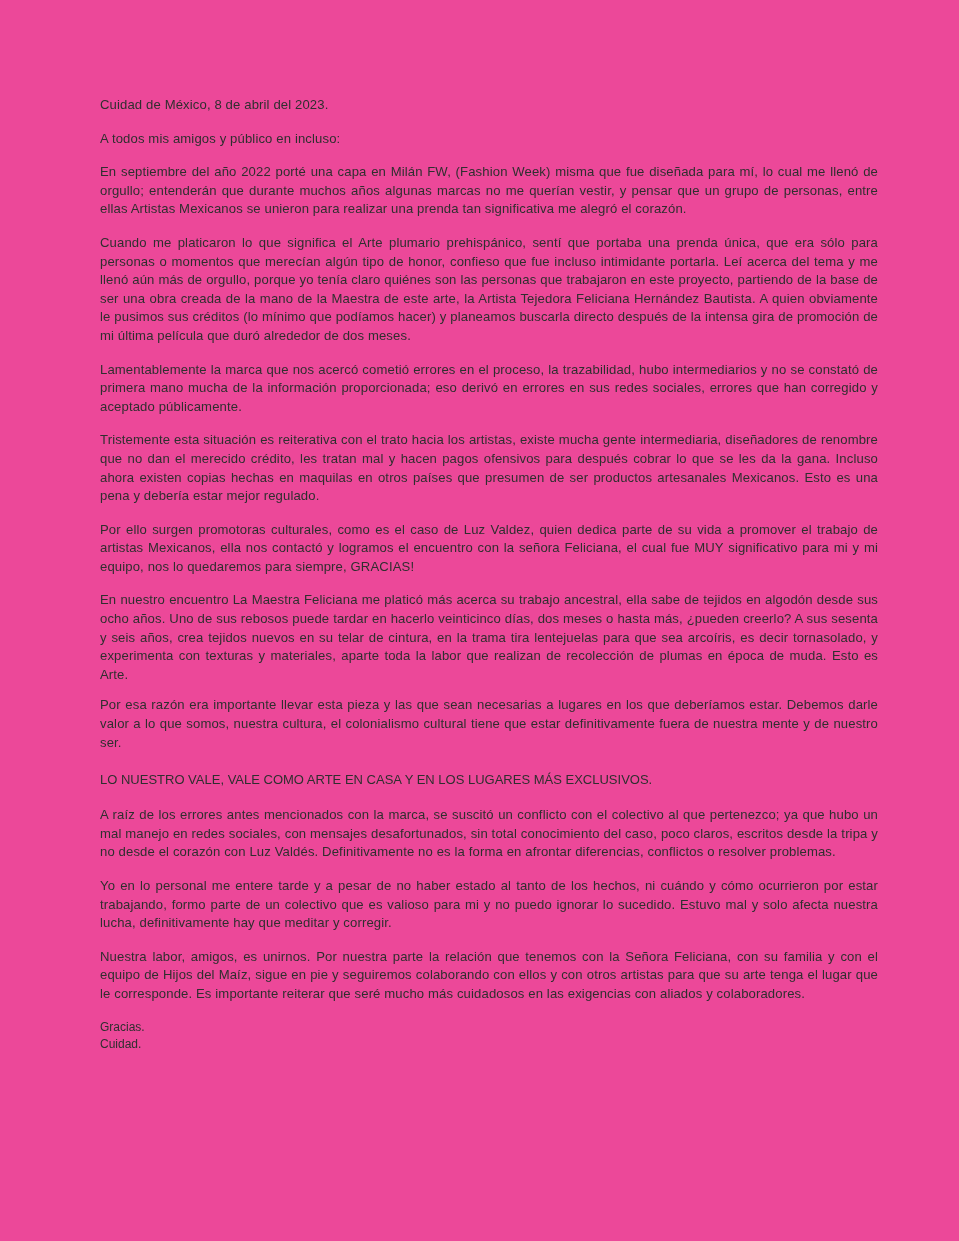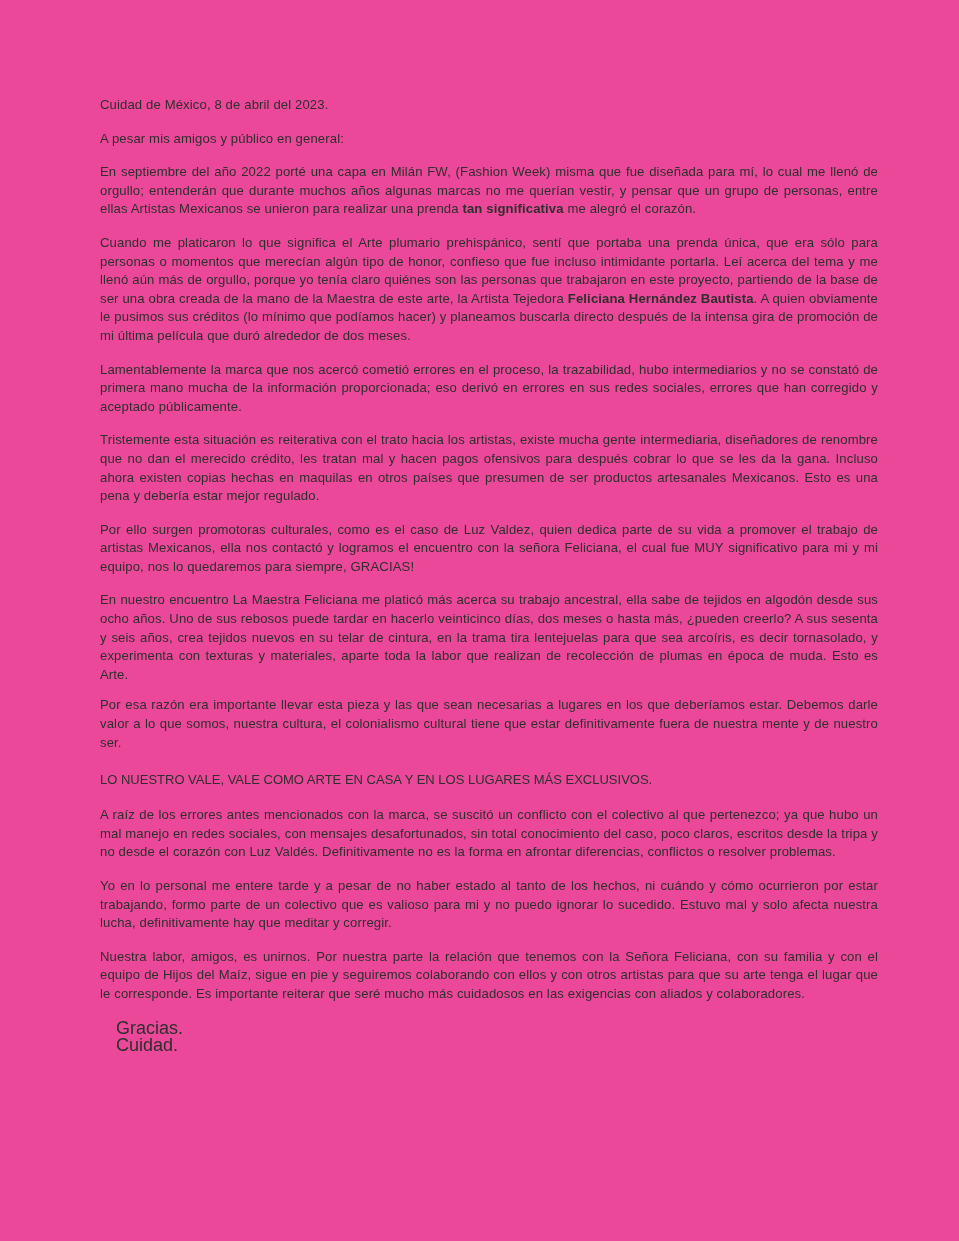--- a/index.html
+++ b/index.html
@@ -36,49 +36,49 @@
     color: #2f2f2f;
     letter-spacing: 0.01em;
   }
   .para.tight {
     margin-bottom: 12px;
   }
   .para.nogap {
     margin-top: 6px;
   }
   .para b {
-    font-weight: bold;
+    font-weight: normal;
   }
   .headline {
     font-size: 13px;
     line-height: 19px;
     text-align: left;
     margin: 18px 0 17px 0;
     color: #2f2f2f;
   }
   .signoff {
-    font-size: 18px;
+    font-size: 12px;
     line-height: 17.5px;
     text-align: left;
-    margin: 16px;
+    margin: 0;
     color: #2f2f2f;
   }
   .signoff .line {
     display: block;
   }
 </style>
 </head>
 <body>
 
 <div class="page">
   <div class="letter-body">
 
     <p class="para">Cuidad de México, 8 de abril del 2023.</p>
 
-    <p class="para">A pesar mis amigos y público en general:</p>
+    <p class="para">A todos mis amigos y público en incluso:</p>
 
     <p class="para"><span>En septiembre del año 2022 porté una capa en Milán FW, (Fashion Week) misma que fue diseñada para mí, lo cual me llenó de orgullo; entenderán que durante muchos años algunas marcas no me querían vestir, y pensar que un grupo de personas, entre ellas Artistas Mexicanos se unieron para realizar una prenda </span><b>tan significativa</b><span> me alegró el corazón.</span></p>
 
     <p class="para"><span>Cuando me platicaron lo que significa el Arte plumario prehispánico, sentí que portaba una prenda única, que era sólo para personas o momentos que merecían algún tipo de honor, confieso que fue incluso intimidante portarla.  Leí acerca del tema y me llenó aún más de orgullo, porque yo tenía claro quiénes son las personas que trabajaron en este proyecto, partiendo de la base de ser una obra creada de la mano de la Maestra de este arte, la Artista Tejedora </span><b>Feliciana Hernández Bautista</b><span>. A quien obviamente le pusimos sus créditos (lo mínimo que podíamos hacer) y planeamos buscarla directo después de la intensa gira de promoción de mi última película que duró alrededor de dos meses.</span></p>
 
     <p class="para"><span>Lamentablemente la marca que nos acercó cometió errores en el proceso, la trazabilidad, hubo intermediarios y no se constató de primera mano mucha de la información proporcionada; eso derivó en errores en sus redes sociales, errores que han corregido y aceptado públicamente.</span></p>
 
     <p class="para"><span>Tristemente esta situación es reiterativa con el trato hacia los artistas, existe mucha gente intermediaria, diseñadores de renombre que no dan el merecido crédito, les tratan mal y hacen pagos ofensivos para después cobrar lo que se les da la gana. Incluso ahora existen copias hechas en maquilas en otros países que presumen de ser productos artesanales Mexicanos. Esto es una pena y debería estar mejor regulado.</span></p>
 
     <p class="para"><span>Por ello surgen promotoras culturales, como es el caso de Luz Valdez, quien dedica parte de su vida a promover el trabajo de artistas Mexicanos, ella nos contactó y logramos el encuentro con la señora Feliciana, el cual fue MUY significativo para mi y mi equipo, nos lo quedaremos para siempre, GRACIAS!</span></p>

